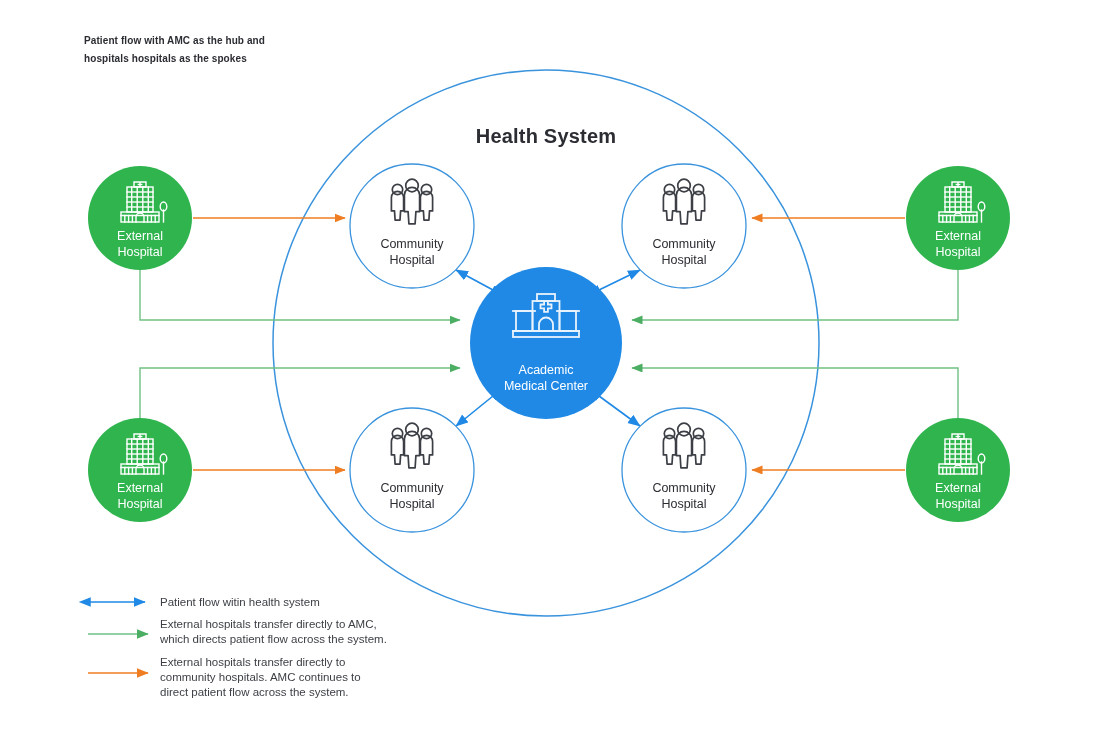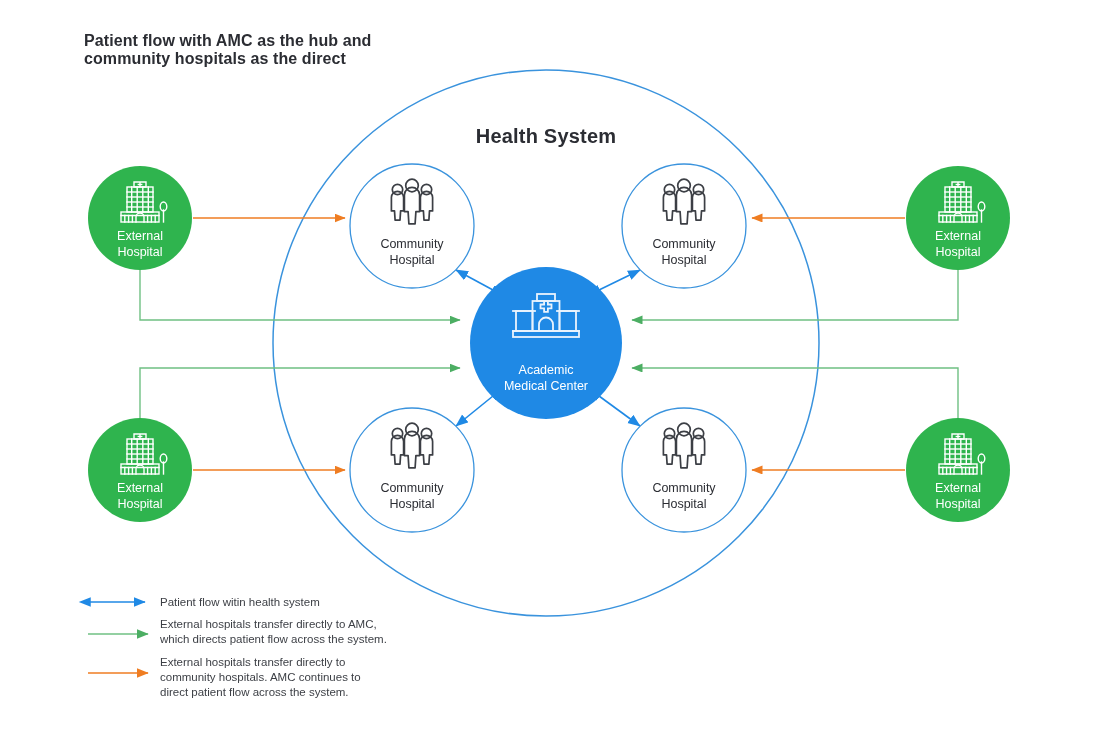--- a/index.html
+++ b/index.html
@@ -21,21 +21,21 @@
     width: 1100px;
     height: 733px;
   }
   .title-block {
     position: absolute;
     left: 84px;
     top: 32px;
     width: 420px;
   }
   .title-line {
-    font-size: 16px;
+    font-size: 10px;
     font-weight: bold;
     color: #2b2d33;
     line-height: 18px;
     letter-spacing: 0.1px;
   }
   text { font-family: "Liberation Sans", sans-serif; }
   .svg-hs-label {
     font-size: 20px;
     font-weight: bold;
     fill: #2b2d33;
@@ -58,21 +58,21 @@
     fill: #3c3f45;
   }
 </style>
 </head>
 <body>
 
 <div id="stage">
 
   <div class="title-block">
     <div class="title-line">Patient flow with AMC as the hub and</div>
-    <div class="title-line">community hospitals as the direct</div>
+    <div class="title-line">hospitals hospitals as the spokes</div>
   </div>
 
   <svg id="diagram-svg" viewBox="0 0 1100 733">
     <defs>
       <marker id="arrow-blue" markerWidth="9" markerHeight="9" refX="7.5" refY="3.2" orient="auto">
         <path d="M0,0 L8,3.2 L0,6.4 Z" fill="#1f89e5"></path>
       </marker>
       <marker id="arrow-blue-start" markerWidth="9" markerHeight="9" refX="0.5" refY="3.2" orient="auto-start-reverse">
         <path d="M0,0 L8,3.2 L0,6.4 Z" fill="#1f89e5"></path>
       </marker>

